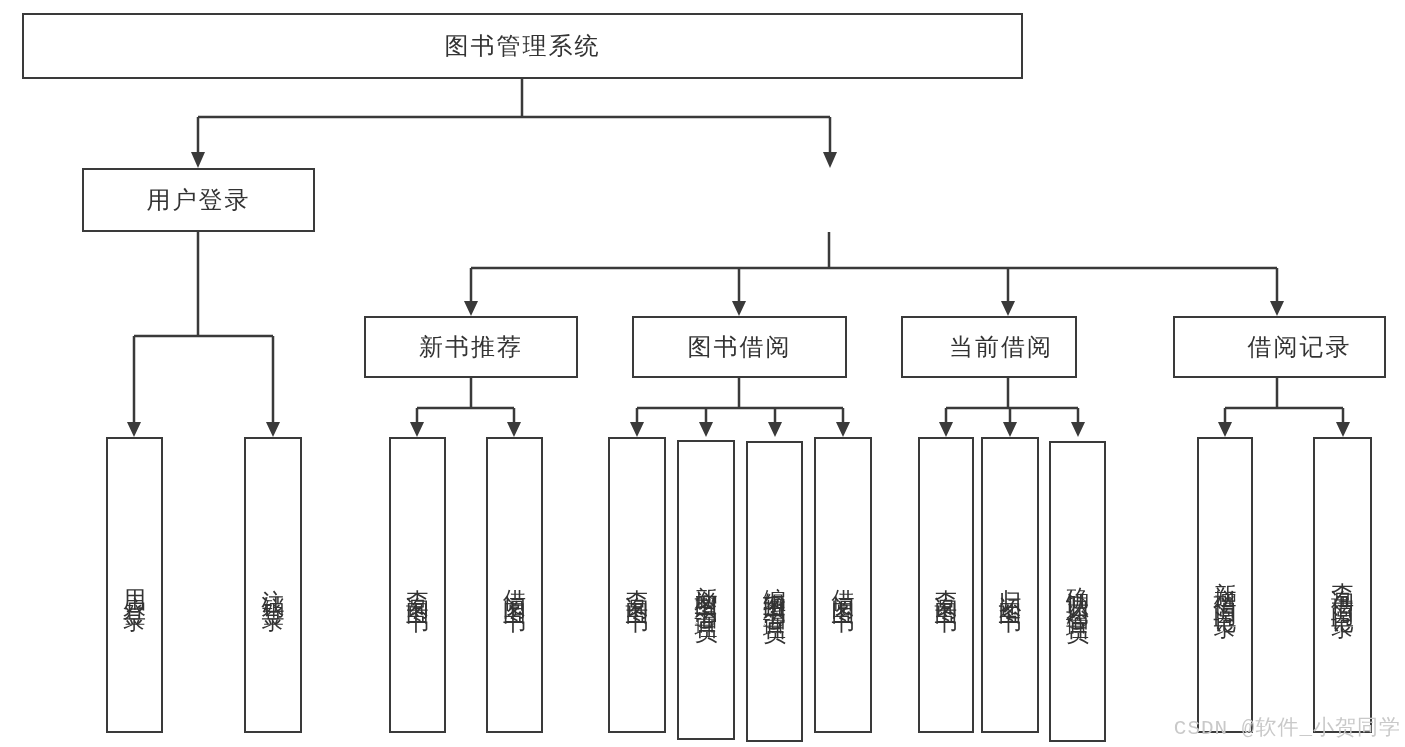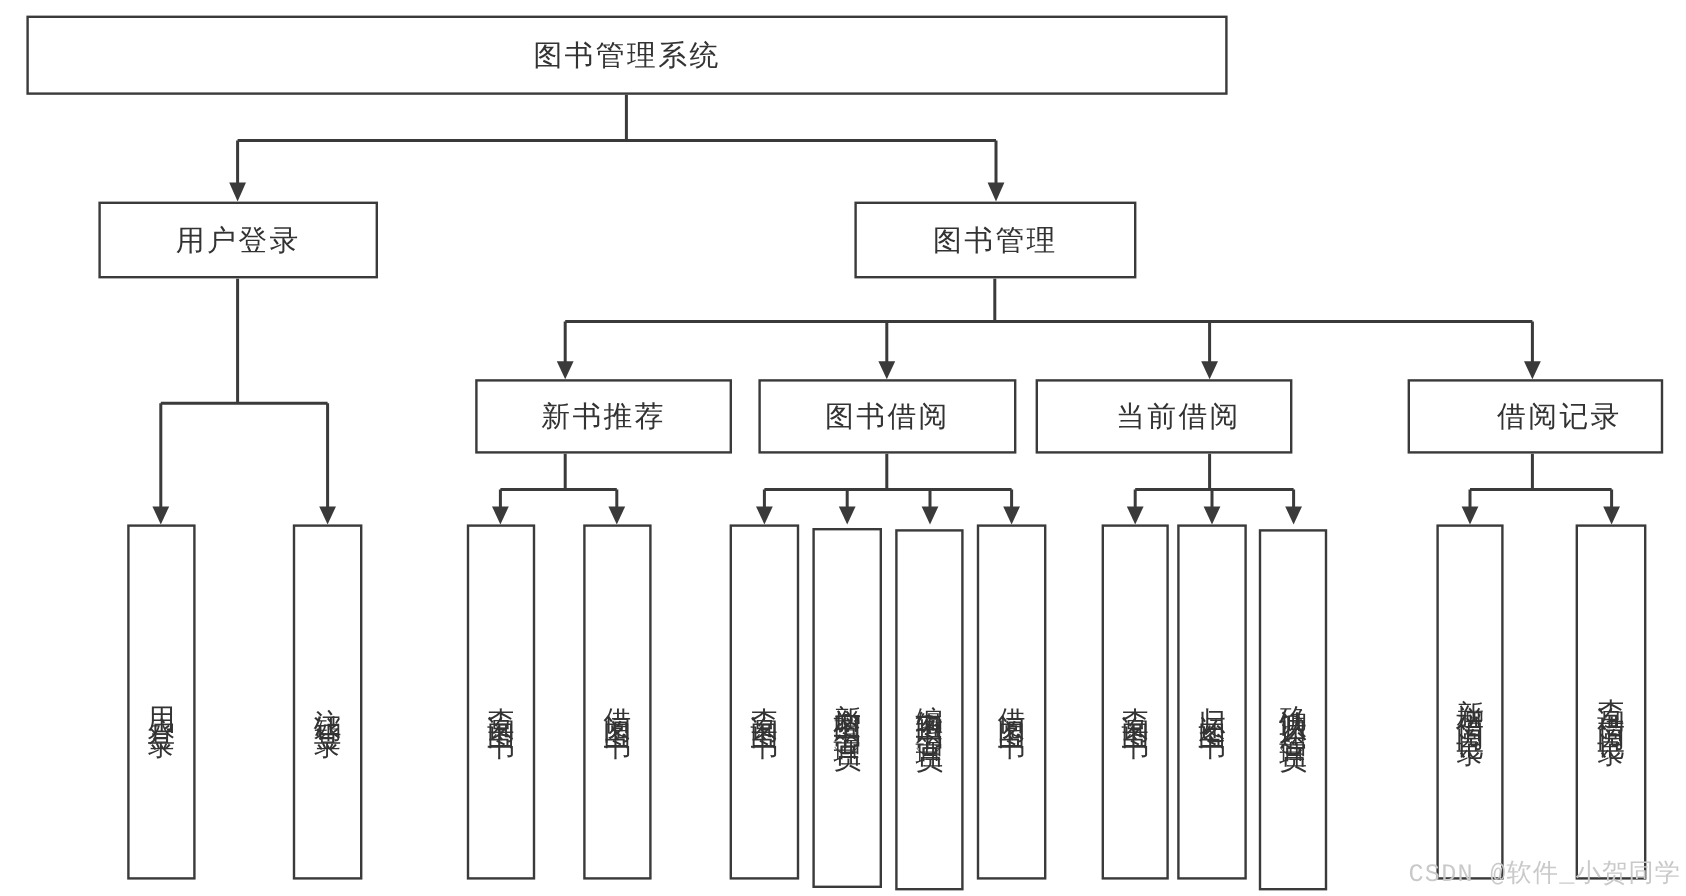--- a/index.html
+++ b/index.html
@@ -110,25 +110,24 @@
     <g>
       <path class="wire" d="M1277 378 V408 M1225 408 H1343 M1225 408 V423 M1343 408 V423"></path>
       <polygon class="head" points="1218,422 1232,422 1225,437"></polygon>
       <polygon class="head" points="1336,422 1350,422 1343,437"></polygon>
     </g>
   </svg>
 
   <div class="node hbox" style="left:22px; top:13px; width:1001px; height:66px;">图书管理系统</div>
 
   <div class="node hbox" style="left:82px; top:168px; width:233px; height:64px;">用户登录</div>
-  <div class="node hbox" style="left:712px; top:168px; width:235px; height:64px;">图书管理</div>
 
-  <div class="node hbox" style="left:364px; top:316px; width:214px; height:62px;margin-left:32px;">新书推荐</div>
+  <div class="node hbox" style="left:364px; top:316px; width:214px; height:62px;">新书推荐</div>
   <div class="node hbox" style="left:632px; top:316px; width:215px; height:62px;">图书借阅</div>
-  <div class="node hbox" style="left:863px; top:316px; width:214px; height:62px;padding-left:24px;">当前借阅</div>
+  <div class="node hbox" style="left:901px; top:316px; width:176px; height:62px;padding-left:24px;">当前借阅</div>
   <div class="node hbox" style="left:1173px; top:316px; width:213px; height:62px;padding-left:40px;">借阅记录</div>
 
   <div class="node vbox" style="left:106px; top:437px; width:57px; height:296px;">用户登录</div>
   <div class="node vbox" style="left:244px; top:437px; width:58px; height:296px;">注销登录</div>
 
   <div class="node vbox" style="left:389px; top:437px; width:57px; height:296px;">查询图书</div>
   <div class="node vbox" style="left:486px; top:437px; width:57px; height:296px;">借阅图书</div>
 
   <div class="node vbox" style="left:608px; top:437px; width:58px; height:296px;">查询图书</div>
   <div class="node vbox" style="left:677px; top:440px; width:58px; height:300px; letter-spacing:5px;">新增图书（管理员）</div>

